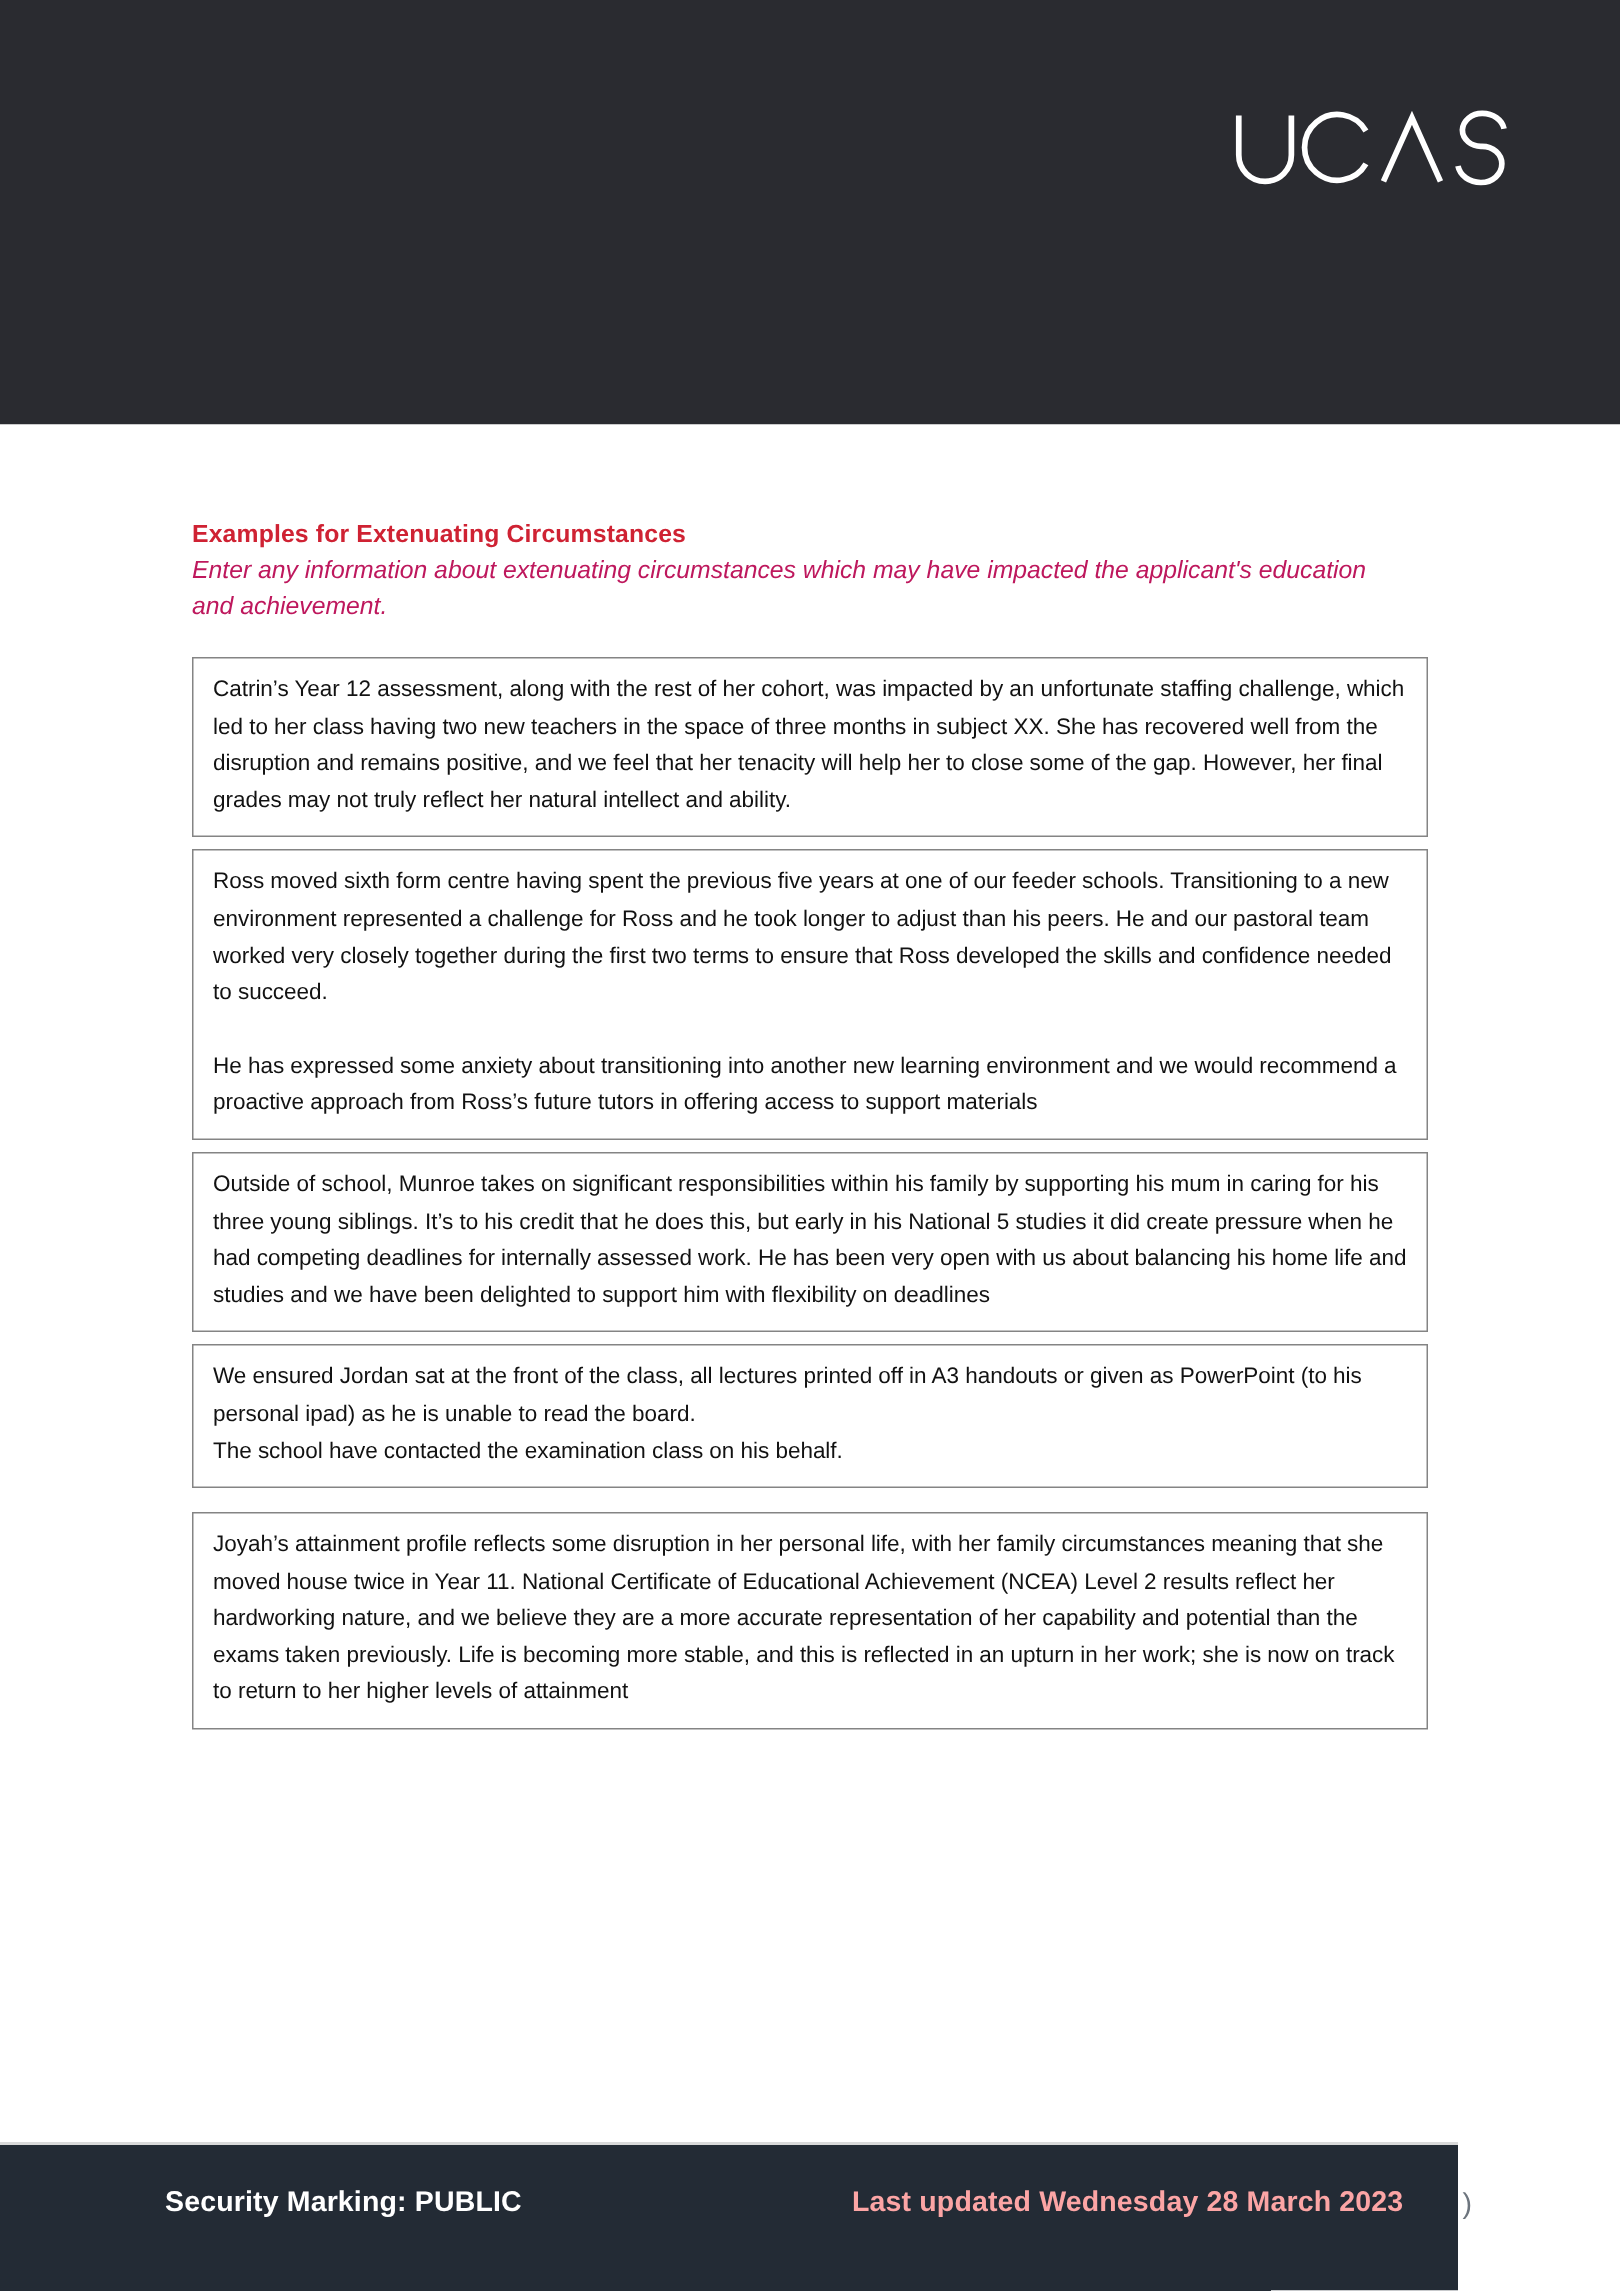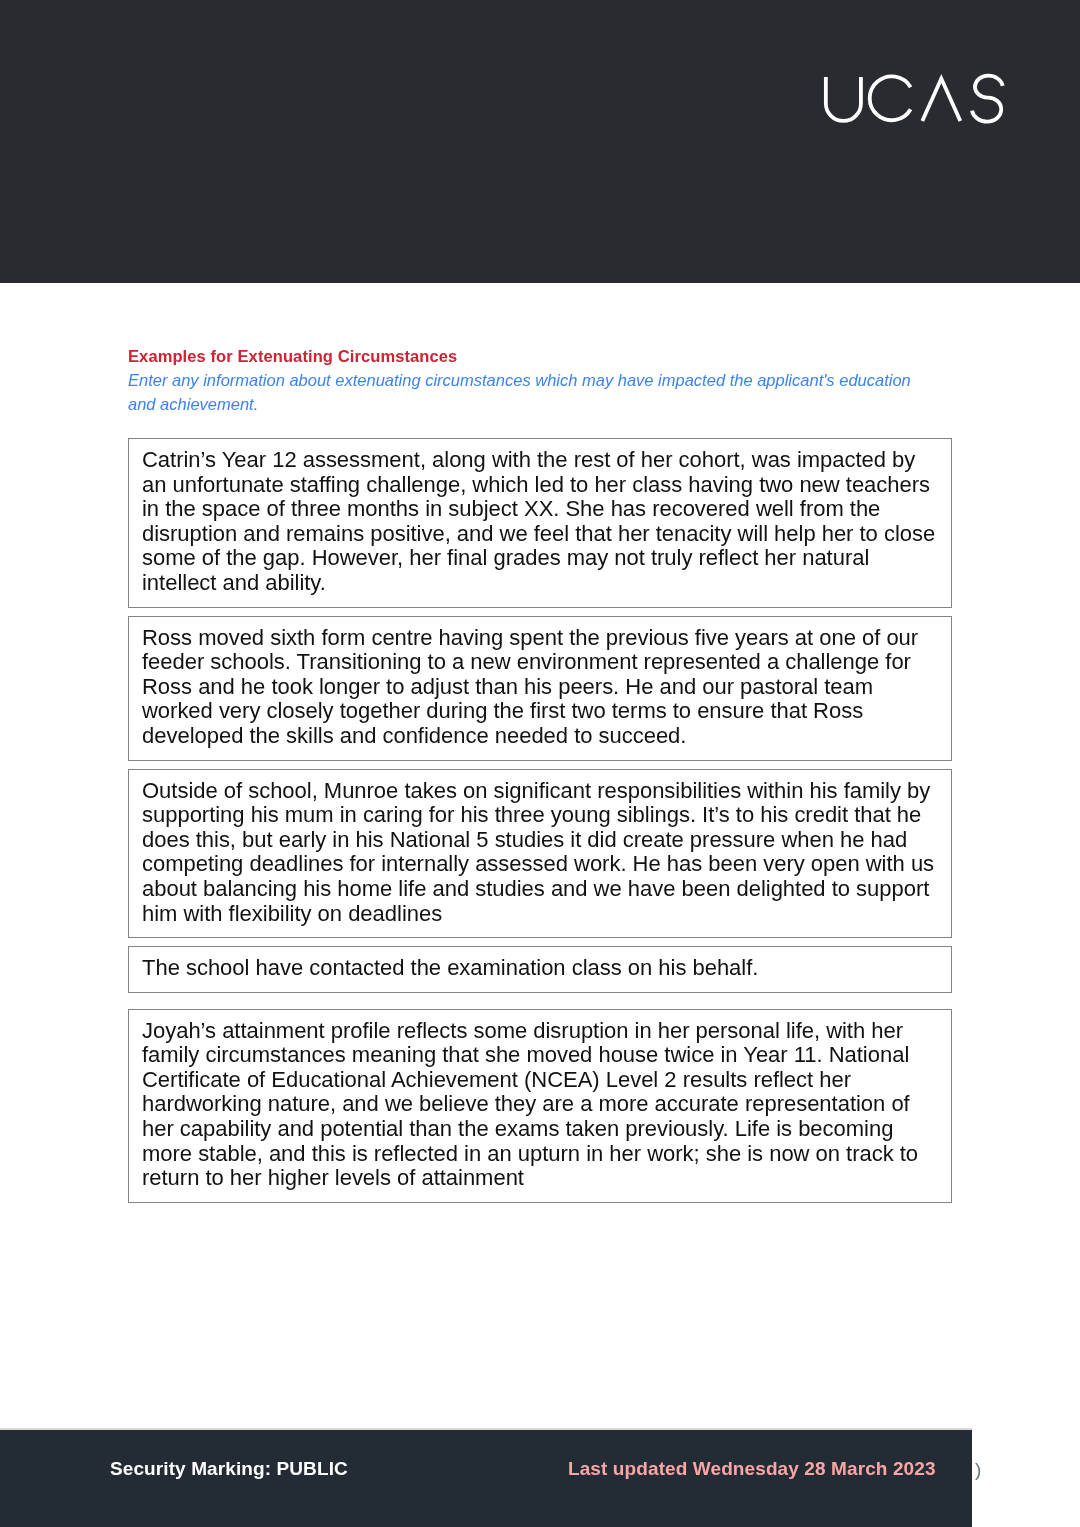--- a/index.html
+++ b/index.html
@@ -63,21 +63,21 @@
 
   .page-title {
     color: #cf2233;
     font-weight: bold;
     font-size: 16.5px;
     line-height: 22px;
     letter-spacing: 0.1px;
     margin: 0 0 1px 0;
   }
   .page-subtitle {
-    color: #3b82f6;
+    color: #be185d;
     font-style: italic;
     font-size: 16.5px;
     line-height: 24px;
     margin: 0;
     width: 800px;
   }
 
   .examples-list {
     margin-top: 22px;
   }
@@ -86,21 +86,21 @@
     border: 1px solid #848484;
     background: #ffffff;
     padding: 9px 12px 11px 13px;
     margin-bottom: 8px;
   }
   .example-box.extra-gap { margin-top: 16px; }
 
   .example-para {
     margin: 0;
     color: #121212;
-    font-size: 22px;
+    font-size: 15px;
     line-height: 24.6px;
     letter-spacing: -0.02px;
   }
   .example-para + .example-para { margin-top: 24px; }
   .example-para.tight + .example-para.tight { margin-top: 0; }
 
   
   .footer-band {
     position: absolute;
     left: 0;
@@ -184,27 +184,29 @@
     <p class="page-subtitle">Enter any information about extenuating circumstances which may have impacted the applicant's education and achievement.</p>
 
     <div class="examples-list">
 
       <div class="example-box">
         <p class="example-para">Catrin’s Year 12 assessment, along with the rest of her cohort, was impacted by an unfortunate staffing challenge, which led to her class having two new teachers in the space of three months in subject XX. She has recovered well from the disruption and remains positive, and we feel that her tenacity will help her to close some of the gap. However, her final grades may not truly reflect her natural intellect and ability.</p>
       </div>
 
       <div class="example-box">
         <p class="example-para">Ross moved sixth form centre having spent the previous five years at one of our feeder schools. Transitioning to a new environment represented a challenge for Ross and he took longer to adjust than his peers. He and our pastoral team worked very closely together during the first two terms to ensure that Ross developed the skills and confidence needed to succeed.</p>
+        <p class="example-para">He has expressed some anxiety about transitioning into another new learning environment and we would recommend a proactive approach from Ross’s future tutors in offering access to support materials</p>
       </div>
 
       <div class="example-box">
         <p class="example-para">Outside of school, Munroe takes on significant responsibilities within his family by supporting his mum in caring for his three young siblings. It’s to his credit that he does this, but early in his National 5 studies it did create pressure when he had competing deadlines for internally assessed work. He has been very open with us about balancing his home life and studies and we have been delighted to support him with flexibility on deadlines</p>
       </div>
 
       <div class="example-box">
+        <p class="example-para tight">We ensured Jordan sat at the front of the class, all lectures printed off in A3 handouts or given as PowerPoint (to his personal ipad) as he is unable to read the board.</p>
         <p class="example-para tight">The school have contacted the examination class on his behalf.</p>
       </div>
 
       <div class="example-box extra-gap">
         <p class="example-para">Joyah’s attainment profile reflects some disruption in her personal life, with her family circumstances meaning that she moved house twice in Year 11. National Certificate of Educational Achievement (NCEA) Level 2 results reflect her hardworking nature, and we believe they are a more accurate representation of her capability and potential than the exams taken previously. Life is becoming more stable, and this is reflected in an upturn in her work; she is now on track to return to her higher levels of attainment</p>
       </div>
 
     </div>
   </div>
 </div>

